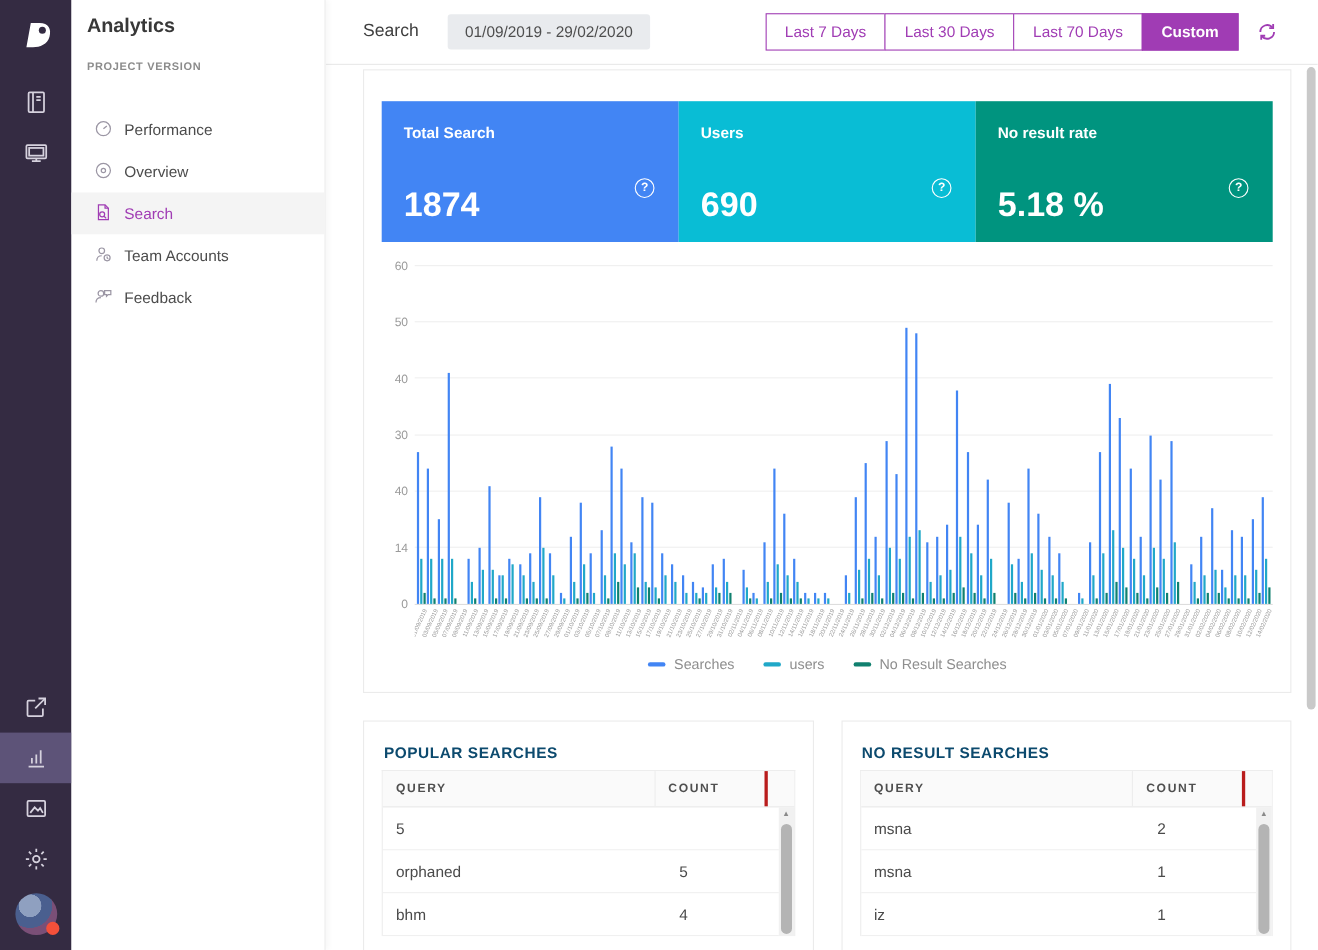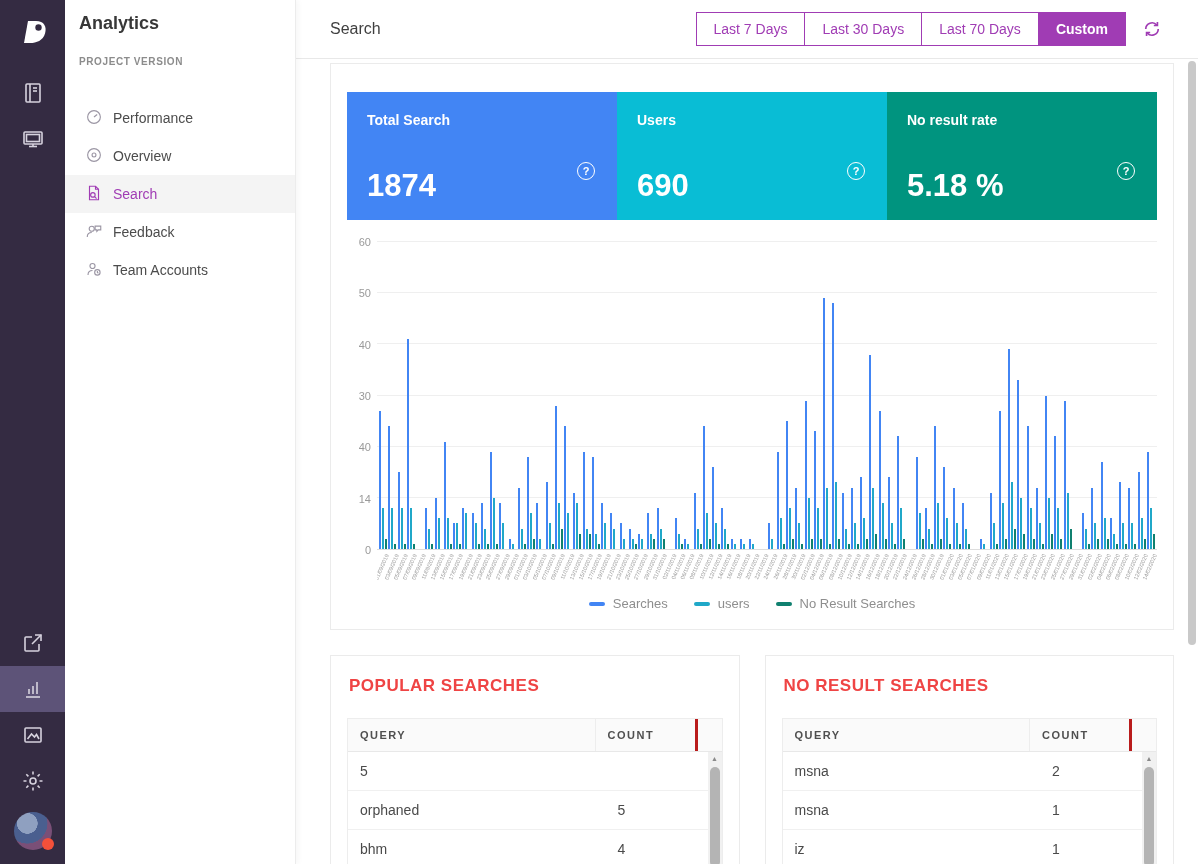--- a/index.html
+++ b/index.html
@@ -72,21 +72,21 @@
   .xlab { width:8px; position:relative; flex:none; }
   .xlab span { position:absolute; top:3px; right:2px; transform:rotate(-66deg); transform-origin:right top;
     font-size:5.5px; color:#9a9a9a; white-space:nowrap; }
   .legend { display:flex; justify-content:center; gap:26px; margin:10px 0 8px; }
   .legend-item { display:flex; align-items:center; gap:8px; font-size:13px; color:#8e8e8e; cursor:pointer; }
   .legend-swatch { width:16px; height:4px; border-radius:2px; }
 
   
   .tables { display:flex; gap:25px; margin-top:25px; }
   .table-panel { flex:1; padding:16px 16px 0; height:240px; overflow:hidden; }
-  .table-title { font-size:17px; font-weight:700; letter-spacing:0.5px; color:#ef4444; margin:4px 0 22px 2px; }
+  .table-title { font-size:14px; font-weight:700; letter-spacing:0.5px; color:#0c4a6e; margin:4px 0 8px 2px; }
   .qtable { border:1px solid #ededed; border-bottom:none; position:relative; }
   .thead { display:flex; background:#fafafa; border-bottom:1px solid #e8e8e8; }
   .th { font-size:11px; font-weight:700; letter-spacing:1.5px; color:#4f4f4f; padding:10px 12px; }
   .th.q { flex:1; border-right:1px solid #ededed; }
   .th.c { width:102px; border-right:3px solid #b91c1c; }
   .th.s { width:14px; }
   .trow { display:flex; border-bottom:1px solid #f0f0f0; }
   .td { font-size:14px; color:#4a4a4a; padding:11px 12px; }
   .td.q { flex:1; }
   .td.c { width:102px; }
@@ -185,41 +185,42 @@
         <span><svg width="18" height="18" viewBox="0 0 24 24">
               <path d="M14 3 H6 v18 h12 V7 z"></path>
               <path d="M14 3 v4 h4"></path>
               <circle cx="10.5" cy="14.5" r="3"></circle>
               <line x1="12.8" y1="16.8" x2="15.4" y2="19.4"></line>
             </svg></span>
         <span>Search</span>
       </div>
       <div class="nav-item">
         <span><svg width="18" height="18" viewBox="0 0 24 24">
-              <circle cx="9" cy="9" r="3.4"></circle>
-              <path d="M3 20 c0-4 2.8-6 6-6"></path>
-              <path d="M13.5 5.5 h7.5 v5 h-3.2 l-2 2 v-2 h-2.3 z"></path>
-            </svg></span>
-        <span>Feedback</span>
-      </div>
-      <div class="nav-item">
-        <span><svg width="18" height="18" viewBox="0 0 24 24">
               <circle cx="10" cy="8" r="3.4"></circle>
               <path d="M4 20 c0-4 2.8-6 6-6"></path>
               <circle cx="16.5" cy="16.5" r="3.6"></circle>
               <path d="M16.5 14.8 v1.9 l1.4 0.9"></path>
             </svg></span>
         <span>Team Accounts</span>
       </div>
+      <div class="nav-item">
+        <span><svg width="18" height="18" viewBox="0 0 24 24">
+              <circle cx="9" cy="9" r="3.4"></circle>
+              <path d="M3 20 c0-4 2.8-6 6-6"></path>
+              <path d="M13.5 5.5 h7.5 v5 h-3.2 l-2 2 v-2 h-2.3 z"></path>
+            </svg></span>
+        <span>Feedback</span>
+      </div>
     </div>
   </div>
 
   <div class="main">
     <div class="topbar">
       <div class="topbar-title">Search</div>
+      <div class="date-box">01/09/2019 - 29/02/2020</div>
       <div class="range-group">
         <button class="range-btn">Last 7 Days</button>
         <button class="range-btn">Last 30 Days</button>
         <button class="range-btn">Last 70 Days</button>
         <button class="range-btn active">Custom</button>
       </div>
       <div class="refresh-btn">
         <svg width="20" height="20" viewBox="0 0 24 24">
             <path d="M4.5 12 a7.5 7.5 0 0 1 13.2-4.8"></path>
             <polyline points="18.5 3.5 18.5 7.8 14.2 7.8" fill="none"></polyline>

